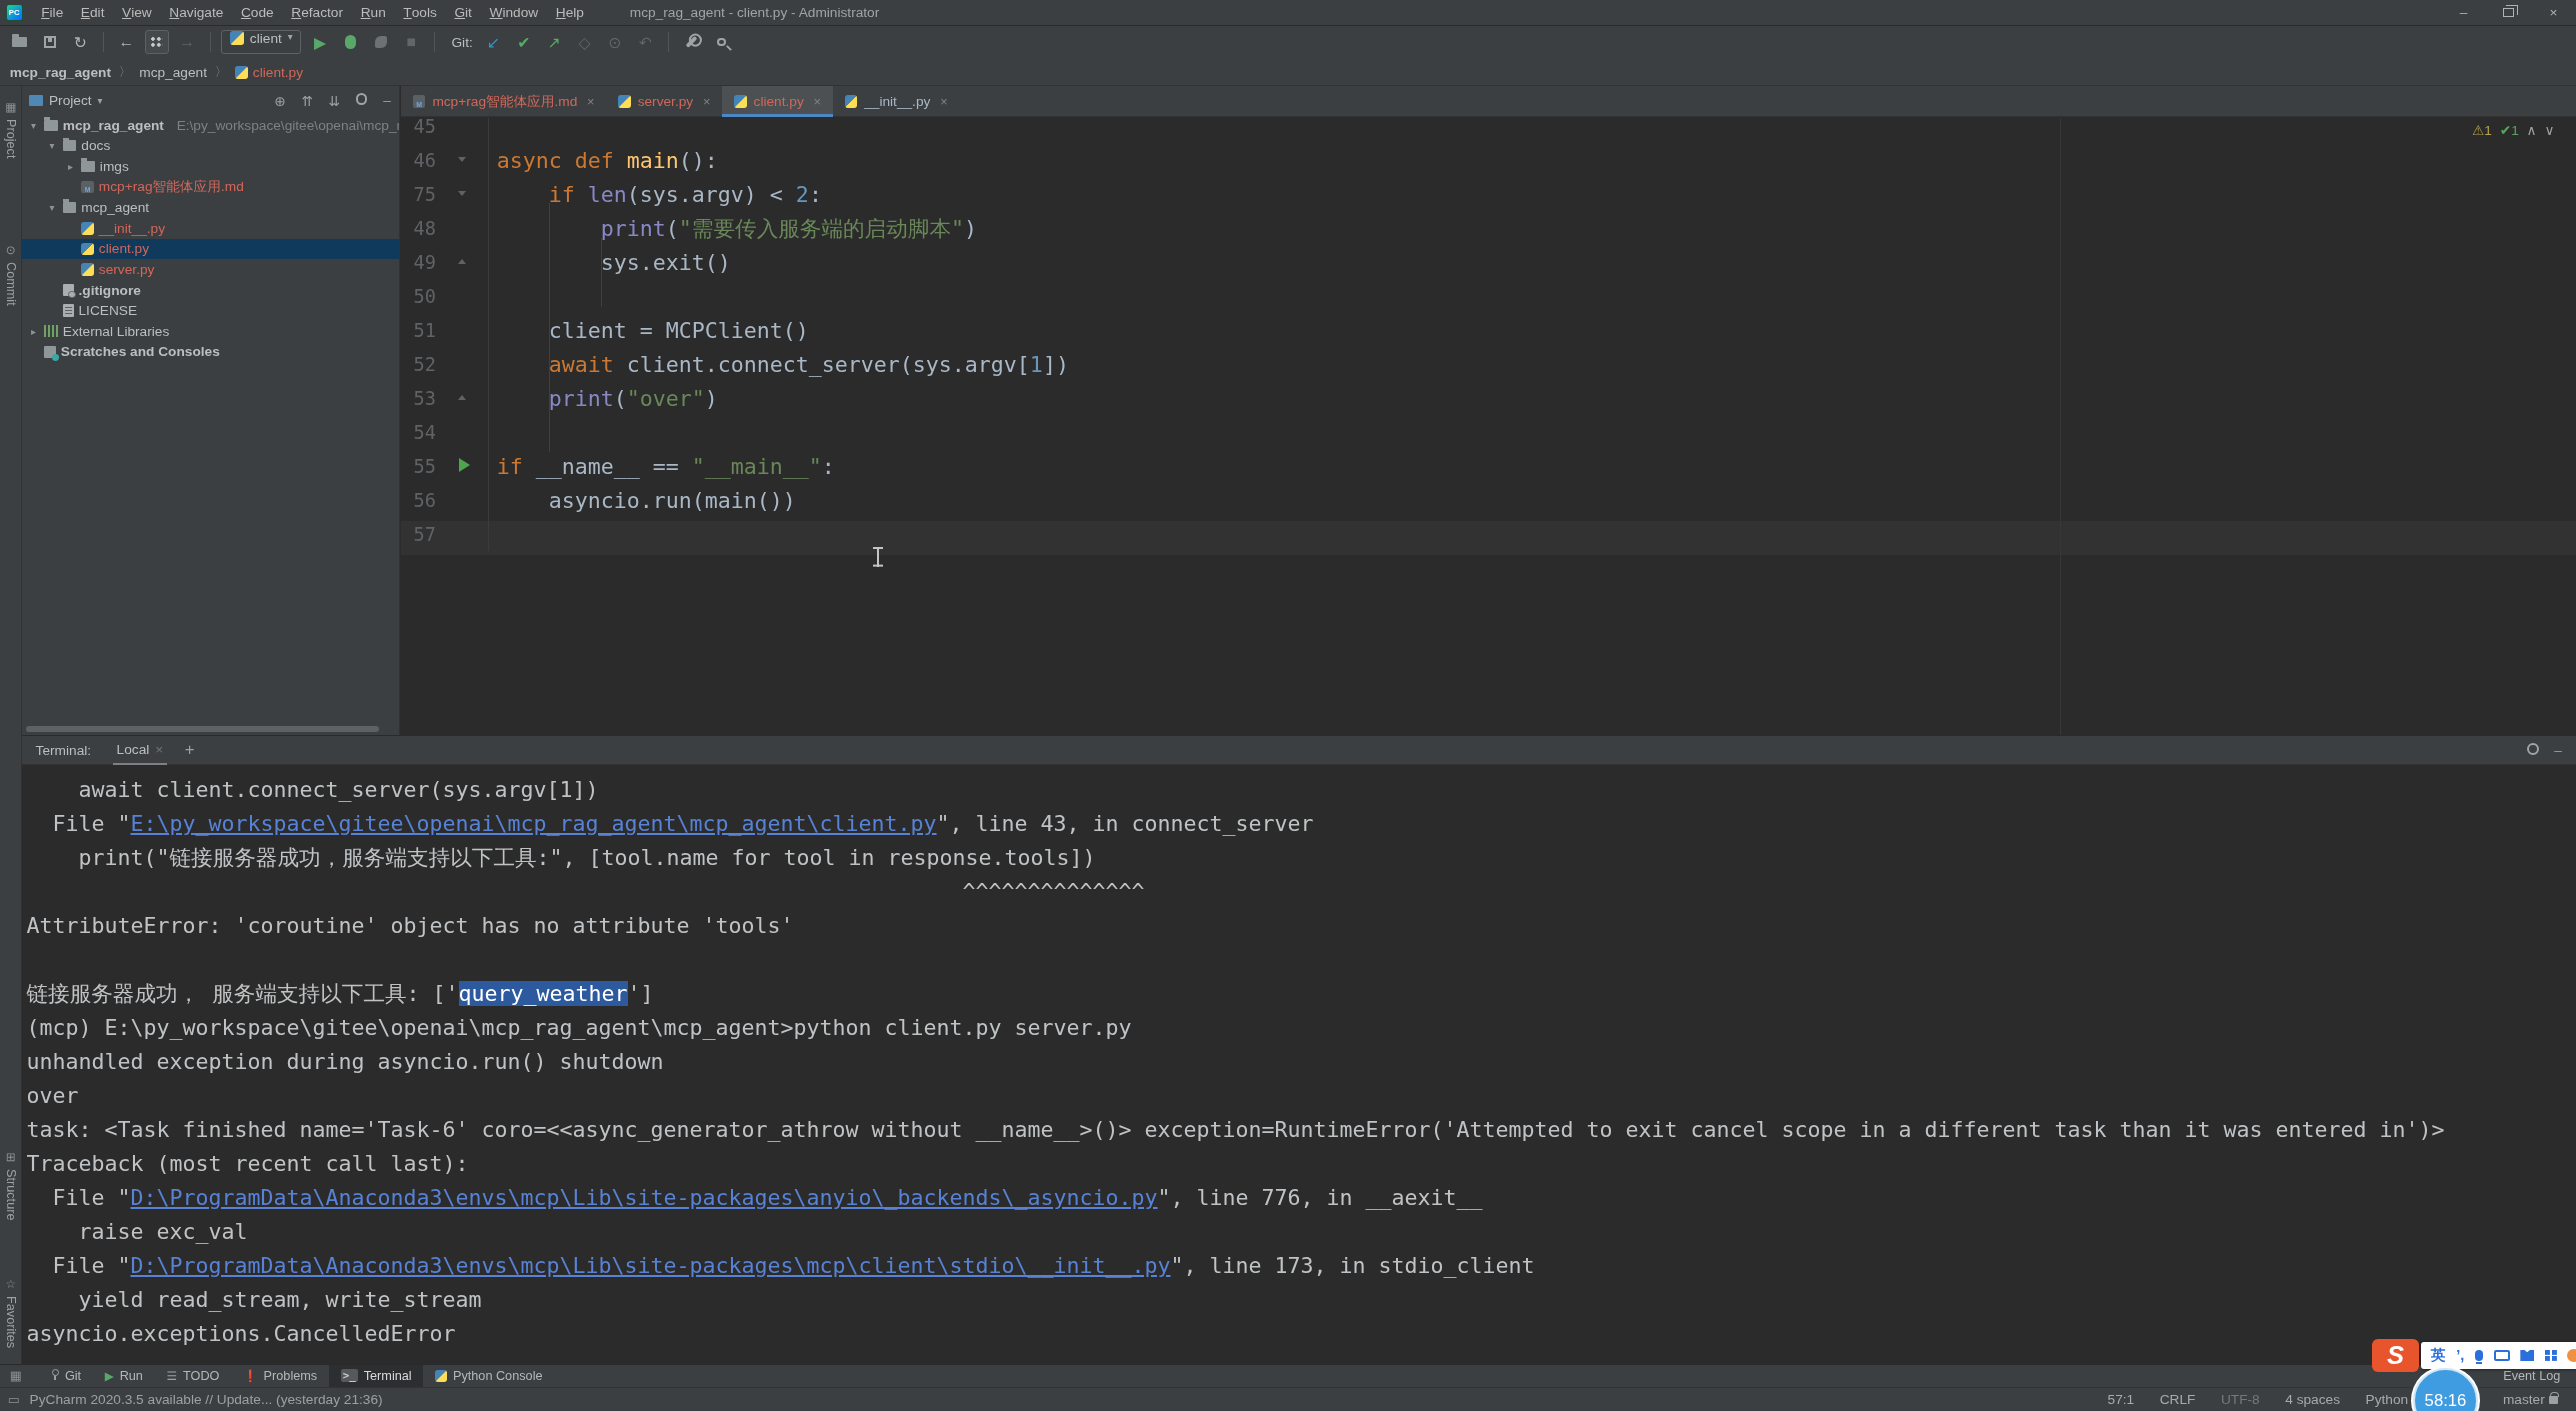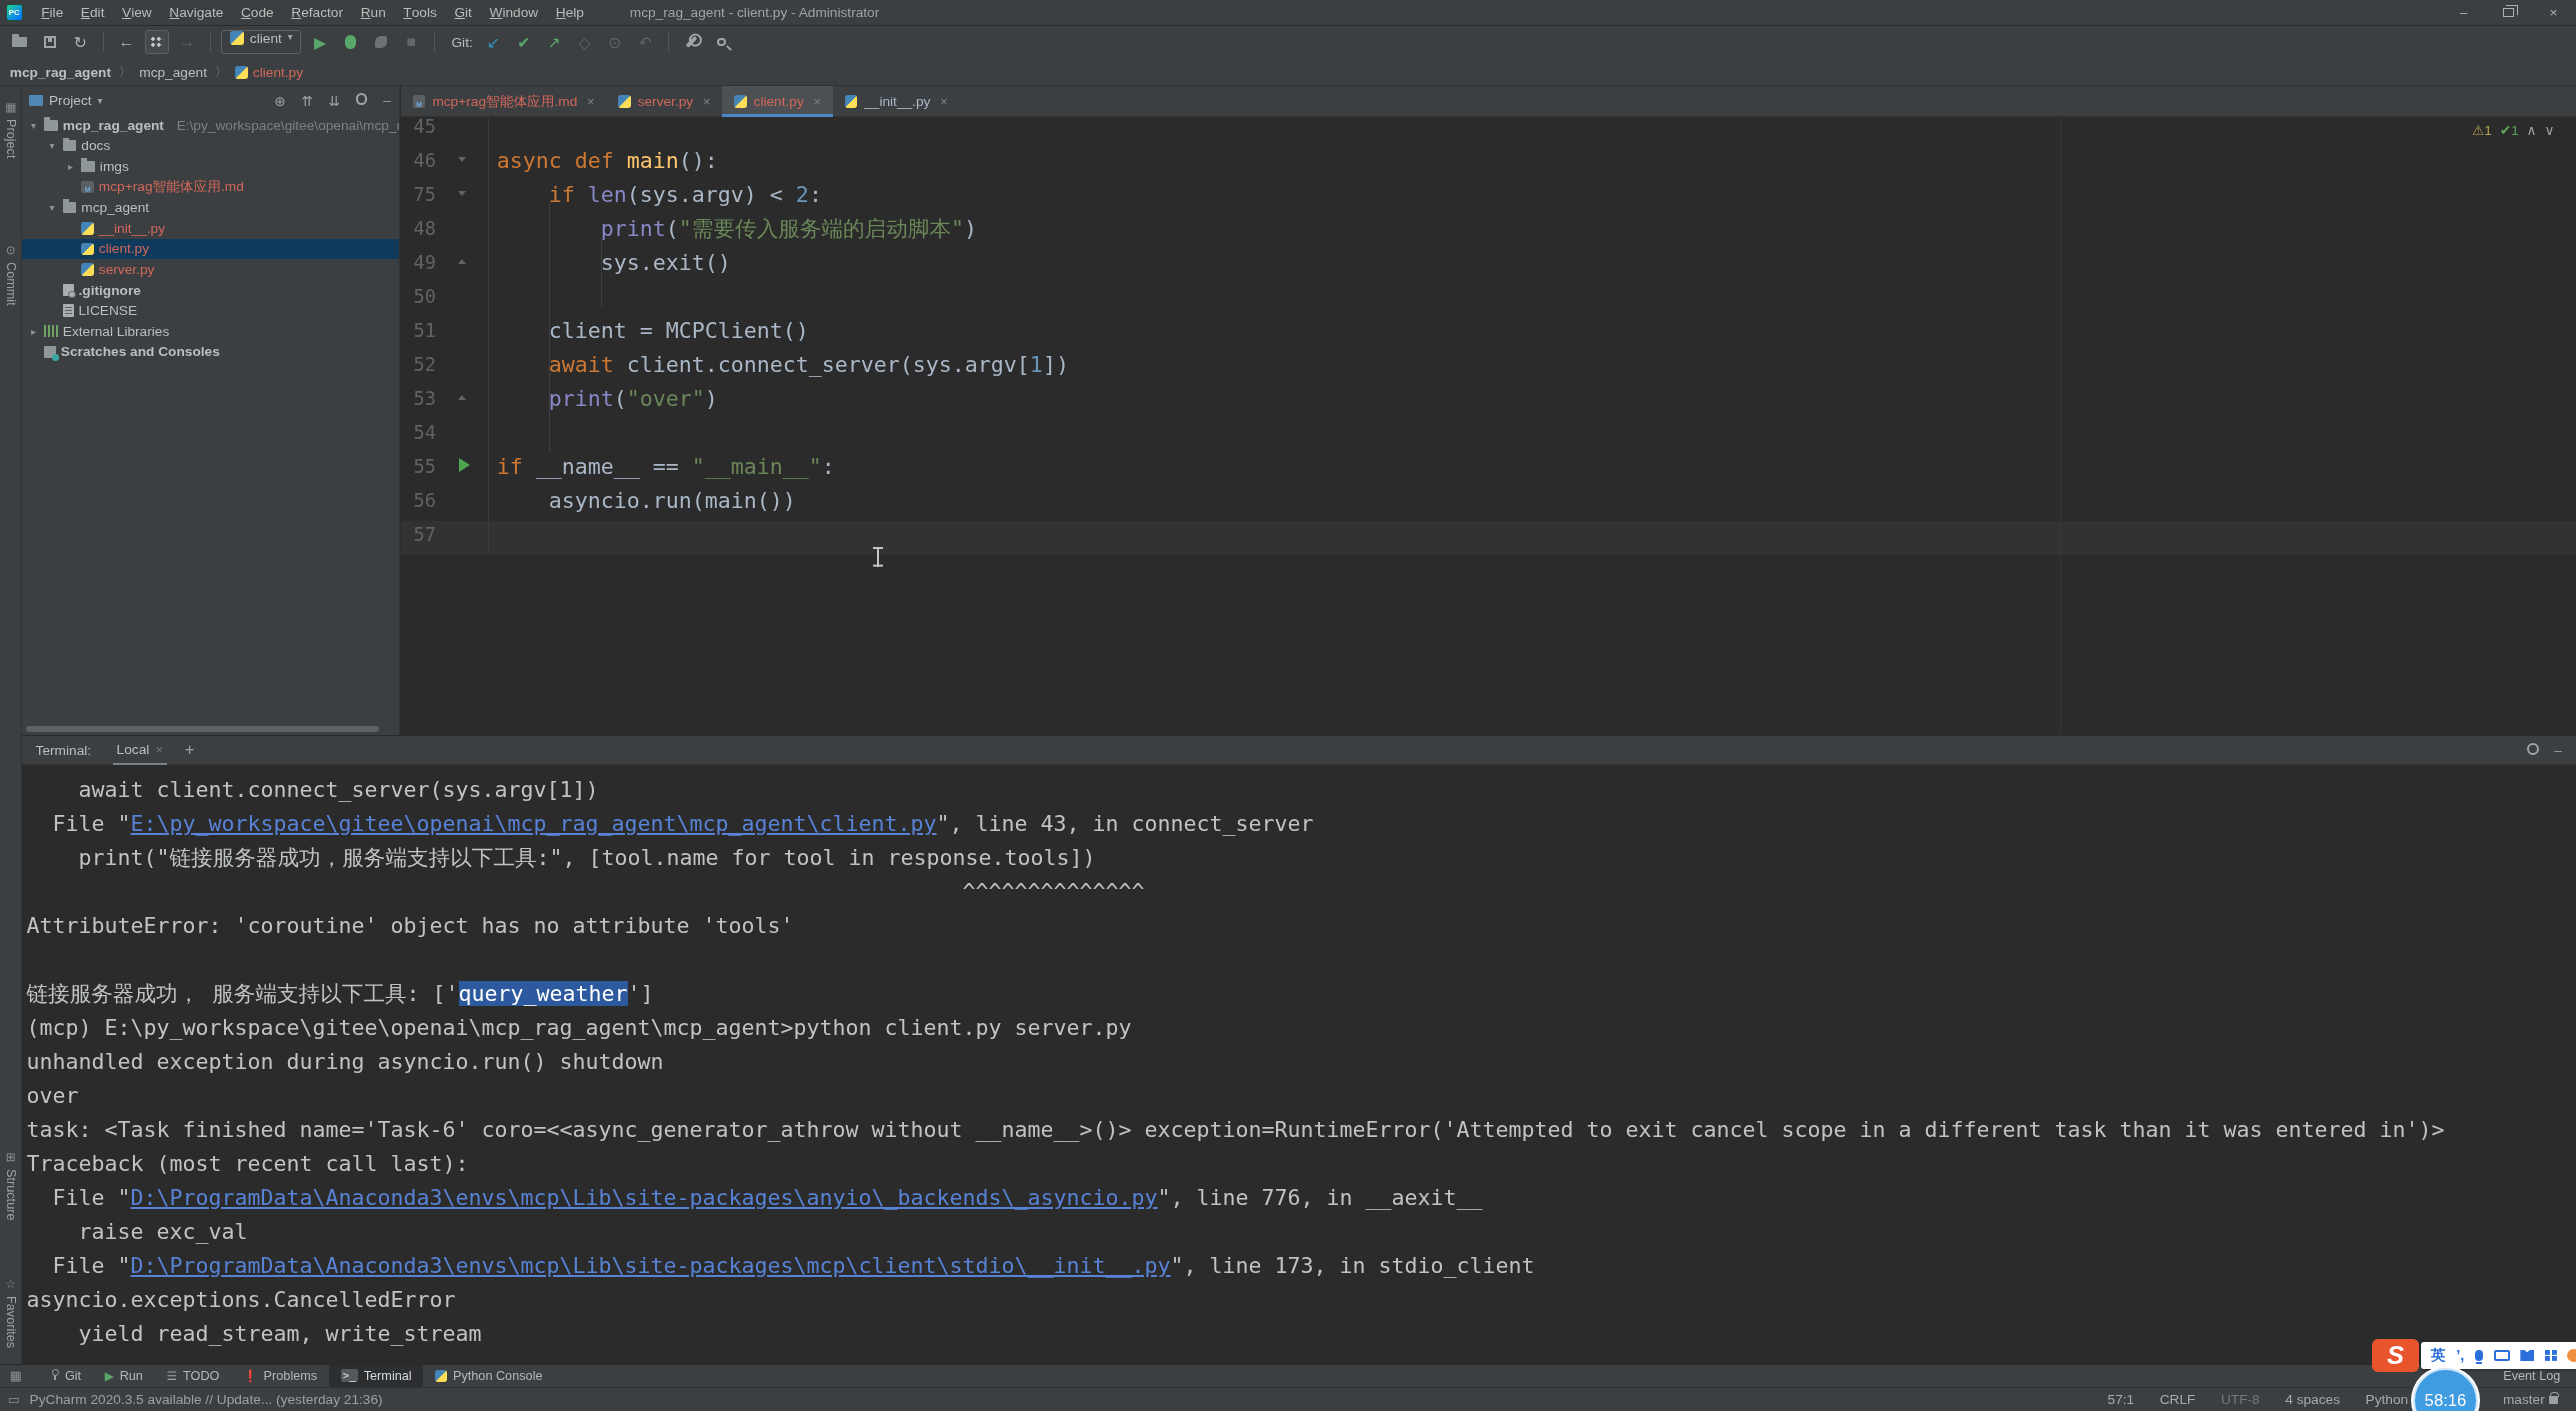--- a/index.html
+++ b/index.html
@@ -518,22 +518,22 @@
     <div class="tline"></div>
     <div class="tline"><span>链接服务器成功， 服务端支持以下工具: ['</span><span class="tsel">query_weather</span><span>']</span></div>
     <div class="tline"><span>(mcp) E:\py_workspace\gitee\openai\mcp_rag_agent\mcp_agent&gt;python client.py server.py</span></div>
     <div class="tline"><span>unhandled exception during asyncio.run() shutdown</span></div>
     <div class="tline"><span>over</span></div>
     <div class="tline"><span>task: &lt;Task finished name='Task-6' coro=&lt;&lt;async_generator_athrow without __name__&gt;()&gt; exception=RuntimeError('Attempted to exit cancel scope in a different task than it was entered in')&gt;</span></div>
     <div class="tline"><span>Traceback (most recent call last):</span></div>
     <div class="tline"><span>  File "</span><span class="tlink">D:\ProgramData\Anaconda3\envs\mcp\Lib\site-packages\anyio\_backends\_asyncio.py</span><span>", line 776, in __aexit__</span></div>
     <div class="tline"><span>    raise exc_val</span></div>
     <div class="tline"><span>  File "</span><span class="tlink">D:\ProgramData\Anaconda3\envs\mcp\Lib\site-packages\mcp\client\stdio\__init__.py</span><span>", line 173, in stdio_client</span></div>
+    <div class="tline"><span>    yield read_stream, write_stream</span></div>
     <div class="tline"><span>asyncio.exceptions.CancelledError</span></div>
-    <div class="tline"><span>    yield read_stream, write_stream</span></div>
   </div>
 
 <div id="toolwindow-bar">
   <span id="tw-switcher">▦</span>
   <span id="tw-buttons" style="display:flex;align-items:center;">
       <div class="twbtn">
         <span class="tw-git"></span>
         <span>Git</span>
       </div>
       <div class="twbtn">

